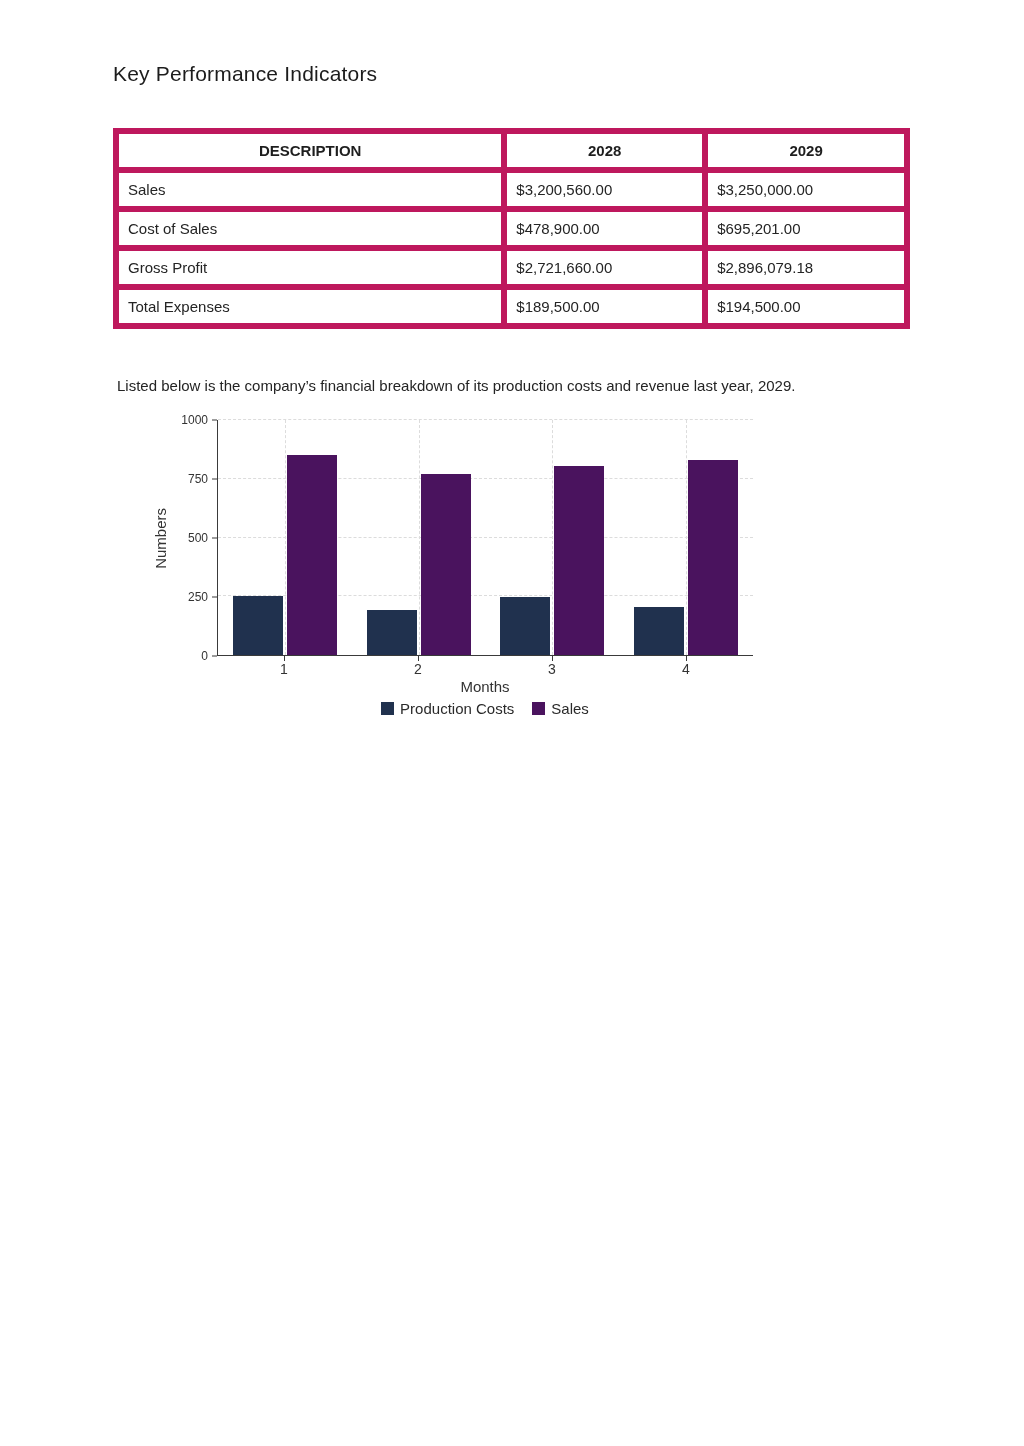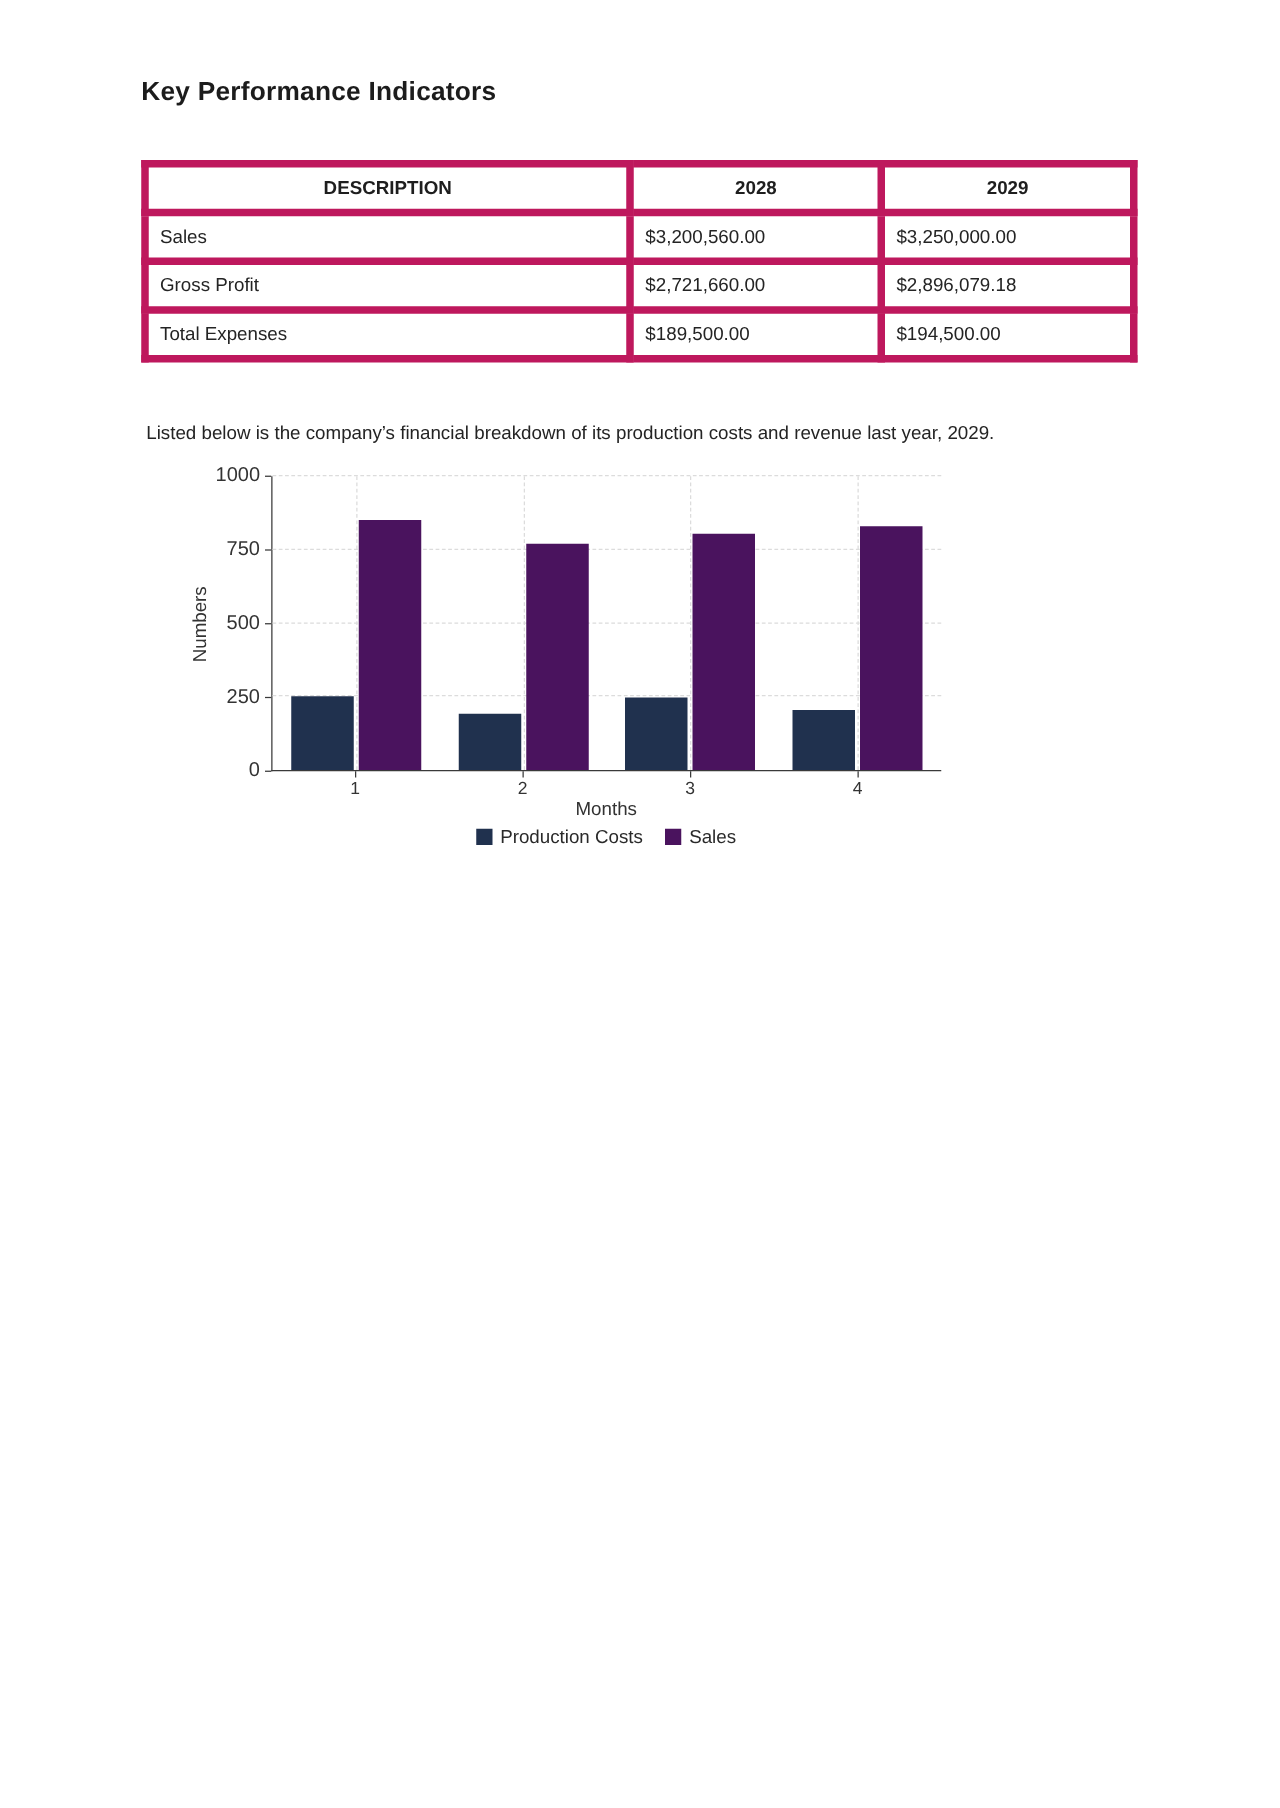--- a/index.html
+++ b/index.html
@@ -9,21 +9,21 @@
     height: 1446px;
     background: #ffffff;
     font-family: "Liberation Sans", sans-serif;
     color: #222222;
   }
   .page {
     padding: 62px 112px 40px 113px;
   }
   .page-title {
     font-size: 21px;
-    font-weight: bold;
+    font-weight: normal;
     color: #1c1c1c;
     margin: 0 0 42px 0;
     letter-spacing: 0.2px;
   }
   .intro {
     font-size: 15px;
     color: #242424;
     margin: 0 0 13px 2px;
   }
   .intro-2 {
@@ -70,21 +70,21 @@
     white-space: nowrap;
   }
   .yaxis {
     position: relative;
     width: 46px;
   }
   .ytick {
     position: absolute;
     right: 9px;
     transform: translateY(50%);
-    font-size: 16px;
+    font-size: 12px;
     color: #333333;
   }
   .ytick-mark {
     position: absolute;
     right: 0;
     width: 5px;
     border-top: 1.5px solid #3a3a3a;
     transform: translateY(0.5px);
   }
   .plot {
@@ -178,20 +178,25 @@
           <th>DESCRIPTION</th>
           <th>2028</th>
           <th>2029</th>
         </tr>
     </thead>
     <tbody id="kpi-body">
         <tr>
           <td>Sales</td>
           <td>$3,200,560.00</td>
           <td>$3,250,000.00</td>
+        </tr>
+        <tr>
+          <td>Cost of Sales</td>
+          <td>$478,900.00</td>
+          <td>$695,201.00</td>
         </tr>
         <tr>
           <td>Gross Profit</td>
           <td>$2,721,660.00</td>
           <td>$2,896,079.18</td>
         </tr>
         <tr>
           <td>Total Expenses</td>
           <td>$189,500.00</td>
           <td>$194,500.00</td>

